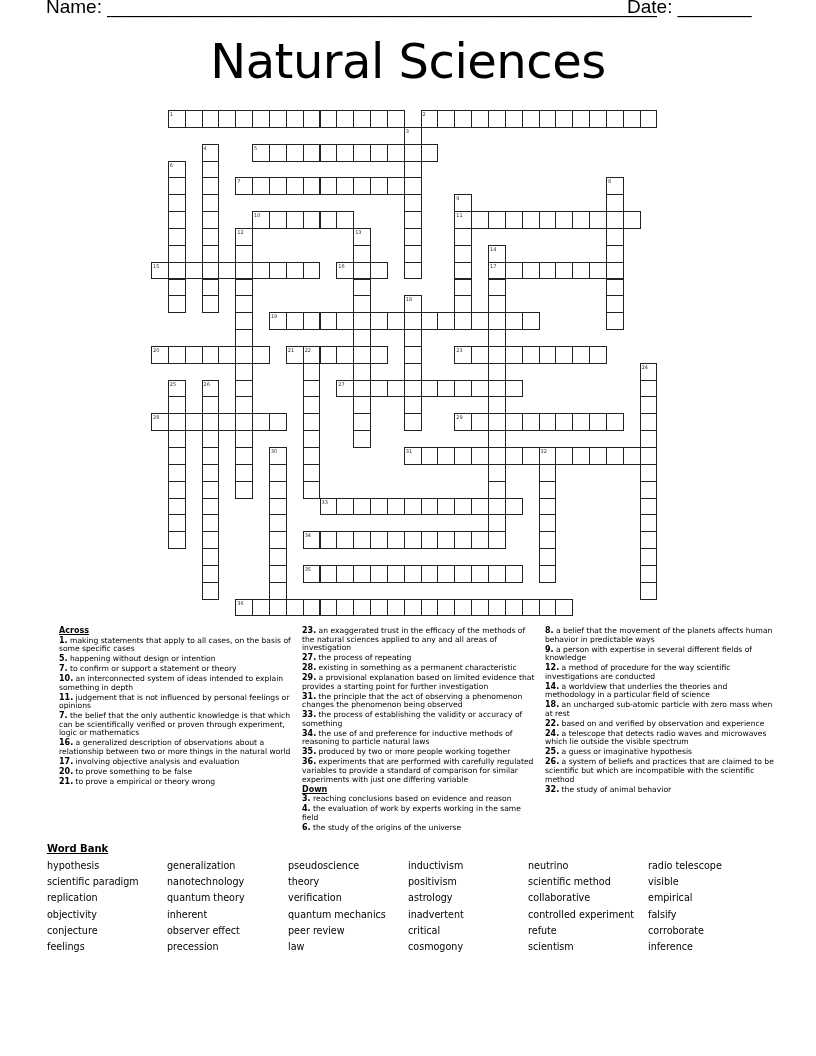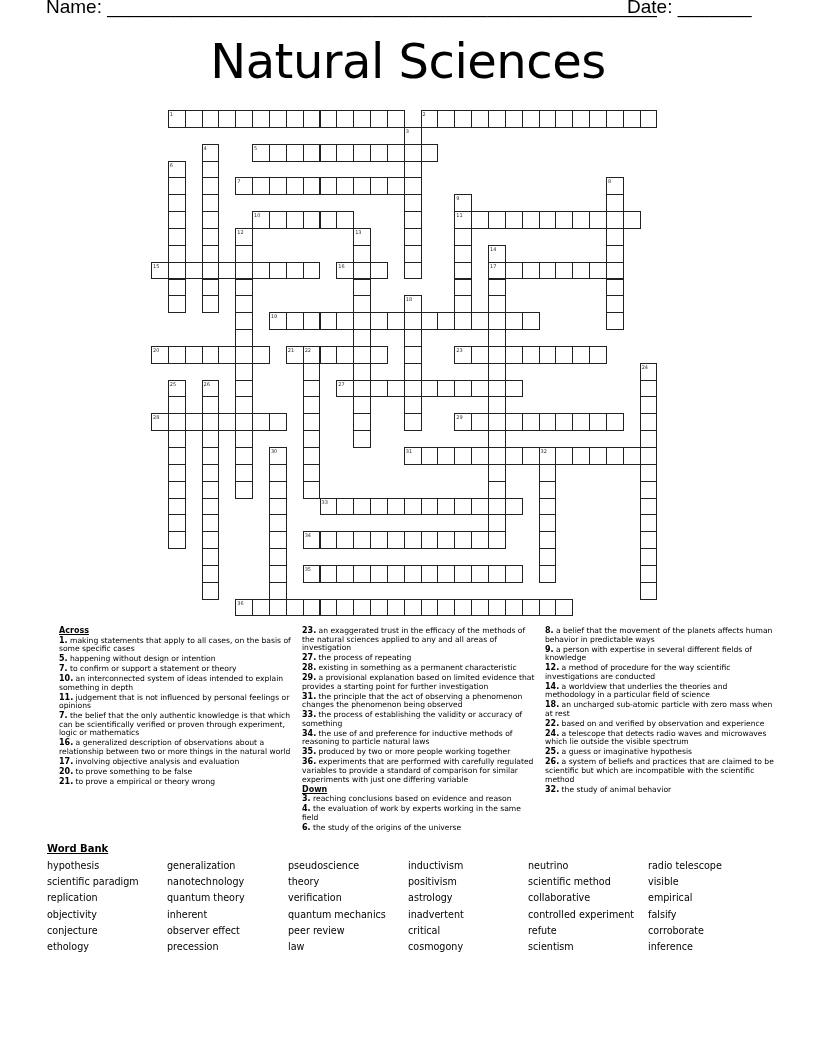--- a/index.html
+++ b/index.html
@@ -516,21 +516,21 @@
 </div>
 
 <div class="wb-title">Word Bank</div>
 <div class="wb" id="word-bank">
     <div class="wb-col" style="left: 0px;">
       <div class="wb-item">hypothesis</div>
       <div class="wb-item">scientific paradigm</div>
       <div class="wb-item">replication</div>
       <div class="wb-item">objectivity</div>
       <div class="wb-item">conjecture</div>
-      <div class="wb-item">ethology</div>
+      <div class="wb-item">feelings</div>
     </div>
     <div class="wb-col" style="left: 120px;">
       <div class="wb-item">generalization</div>
       <div class="wb-item">nanotechnology</div>
       <div class="wb-item">quantum theory</div>
       <div class="wb-item">inherent</div>
       <div class="wb-item">observer effect</div>
       <div class="wb-item">precession</div>
     </div>
     <div class="wb-col" style="left: 241px;">

